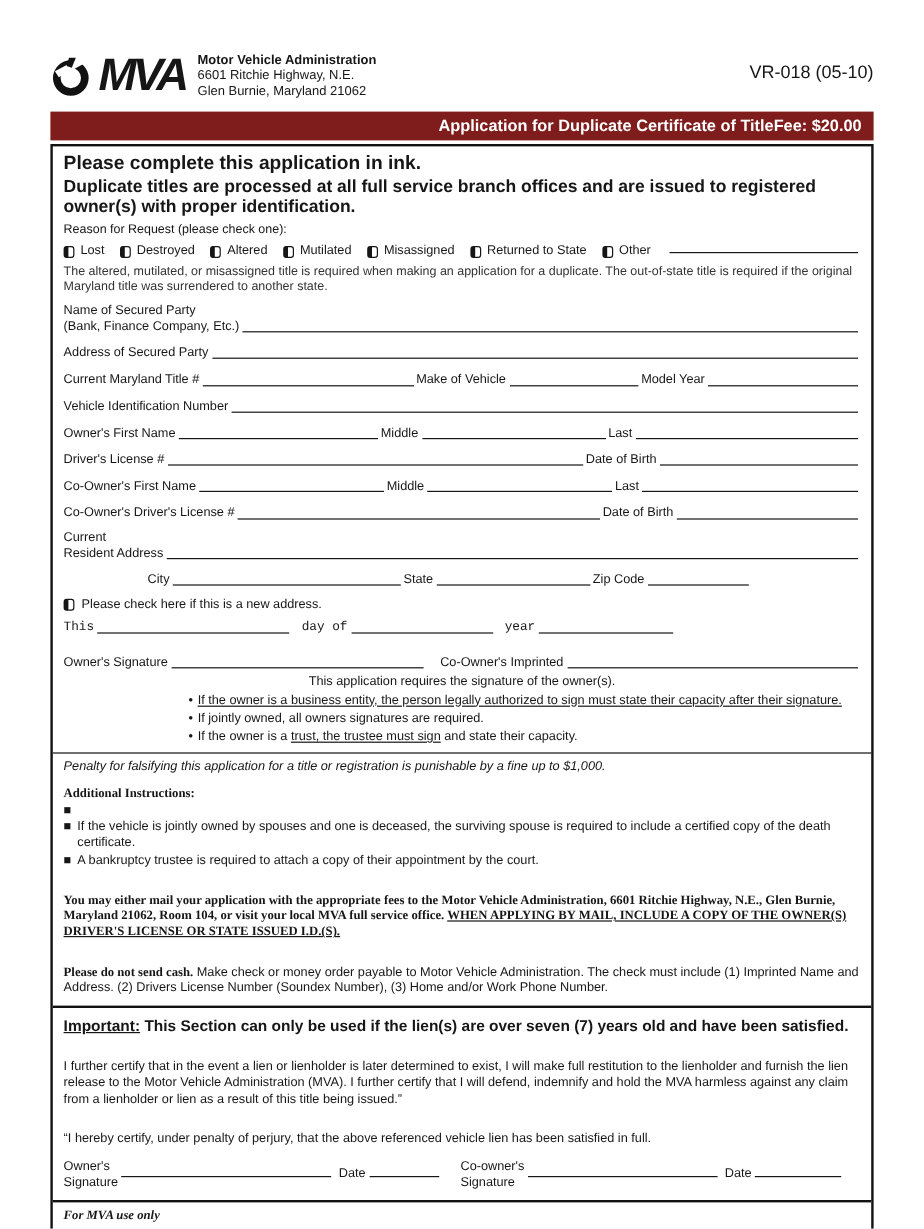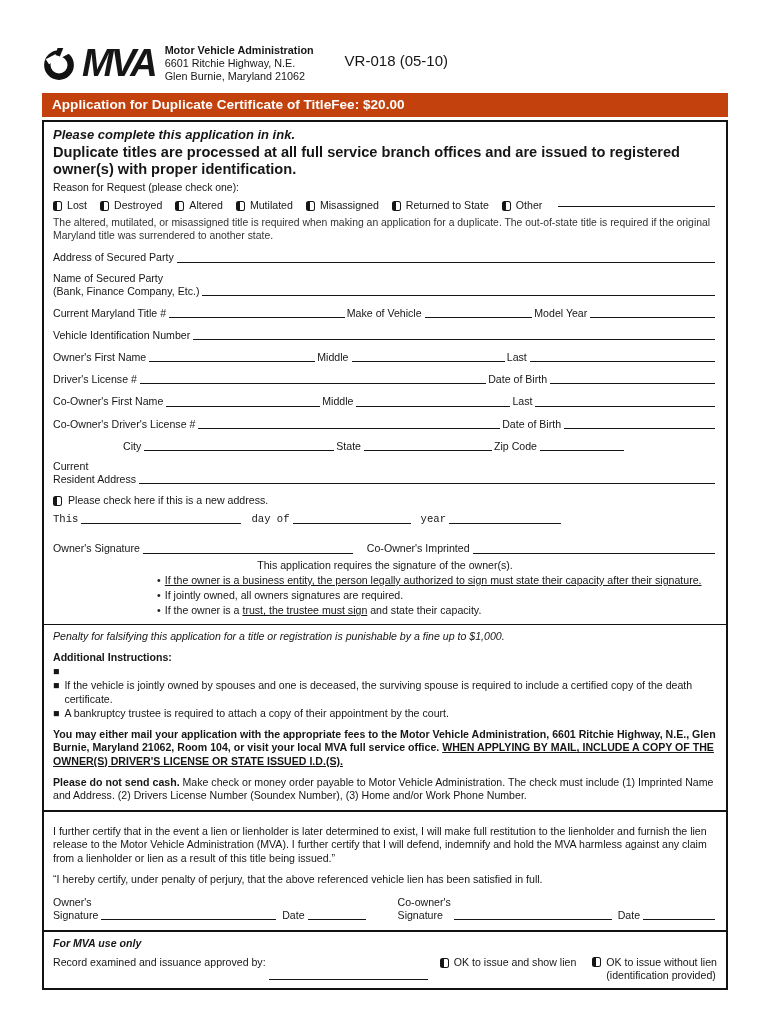--- a/index.html
+++ b/index.html
@@ -4,70 +4,70 @@
 <style>
   * { margin:0; padding:0; box-sizing:border-box; }
   html,body { background:#e9e9e9; }
   .page {
     width:770px; height:1024px; background:#fff; margin:0 auto; position:relative;
     font-family:"Liberation Sans", sans-serif; color:#161616; overflow:hidden;
   }
   .sheet { position:absolute; left:42px; right:42px; top:42px; }
 
   
-  .hdr { display:flex; justify-content:flex-start; align-items:flex-start;gap:31px; }
+  .hdr { display:flex; justify-content:space-between; align-items:flex-start;gap:31px; }
   .brand { display:flex; align-items:center; gap:6px; }
   .logo-mark { width:34px; height:34px; margin-top:4px; }
   .logo-text { font-size:38px; font-weight:bold; font-style:italic; letter-spacing:-3px; line-height:0.9; }
   .agency { font-size:10.8px; line-height:1.22; margin-left:4px; margin-top:2px; }
   .agency .b1 { font-weight:bold; }
   .form-no { font-size:15px; margin-top:10px; }
 
   
   .titlebar {
-    margin-top:9px; background:#c2410c; color:#fff; display:flex; justify-content:flex-start;
+    margin-top:9px; background:#7f1d1d; color:#fff; display:flex; justify-content:flex-end;
     font-weight:bold; font-size:13.6px; padding:4px 10px 5px; align-items:center;
   }
 
   
   .formbox { border:2.5px solid #121212; margin-top:3px; }
   .sec { padding:5px 9px 8px; font-size:10.6px; line-height:1.25; }
   .sec1 { padding-bottom:6px; }
   .sec2 { border-top:1.5px solid #121212; }
   .sec3 { border-top:2.5px solid #121212; }
   .sec4 { border-top:2.5px solid #121212; padding-bottom:6px; }
 
-  .ink-note { font-weight:bold; font-style:italic; font-size:13px; }
+  .ink-note { font-weight:bold; font-size:16px; }
   .headline { font-weight:bold; font-size:14.6px; line-height:1.18; margin-top:1px; }
   .small { font-size:10.4px; }
 
   .row { display:flex; align-items:flex-end; margin-top:9px; }
   .row .lbl { white-space:nowrap; }
   .line { border-bottom:1.2px solid #161616; margin:0 2px 2px 3px; height:6px; }
   .f1 { flex:1; }
 
   .cb { display:inline-block; width:9px; height:10px; border:1.4px solid #161616;
         border-left-width:4px; border-radius:2.5px; background:#fff; flex:none; }
   .cb-item { display:flex; align-items:center; gap:5px; white-space:nowrap; }
   .cb-row { display:flex; align-items:center; margin-top:5px; }
 
   .two-line { line-height:1.22; }
   .u { text-decoration:underline; }
-  .b { font-weight:bold; }
+  .b { font-weight:bold;font-family:Liberation Serif, serif; }
   .i { font-style:italic; }
 
   .center-note { text-align:center; margin-top:3px; }
   .bullets { margin:2px 0 0 104px; }
   .bullet { margin-top:2px; }
   .bullet .dot { margin-right:4px; }
 
   .sq-item { display:flex; margin-top:1px; }
   .sq { margin-right:5px; }
 
-  .para { margin-top:8px; }
+  .para { margin-top:20px; }
   .important-line { font-size:12.9px; font-weight:bold; margin-top:2px; }
 </style>
 </head>
 <body>
 
 <div class="page">
   <div class="sheet">
 
     <div class="hdr">
       <div class="brand">
@@ -125,30 +125,30 @@
             </span>
           <span class="cb-item">
               <span class="cb"></span>
               <span>Other</span>
             </span>
           <span class="line f1" style="margin-bottom:3px;"></span>
         </div>
 
         <div class="small" style="margin-top:4px; color:#333;">The altered, mutilated, or misassigned title is required when making an application for a duplicate. The out-of-state title is required if the original Maryland title was surrendered to another state.</div>
 
-        <div class="row">
-          <span class="lbl">Address of Secured Party</span>
-          <span class="line f1"></span>
-        </div>
-
         <div class="row" style="margin-top:7px;">
           <span class="lbl two-line">
             <span>Name of Secured Party</span><br>
             <span>(Bank, Finance Company, Etc.)</span>
           </span>
+          <span class="line f1"></span>
+        </div>
+
+        <div class="row">
+          <span class="lbl">Address of Secured Party</span>
           <span class="line f1"></span>
         </div>
 
         <div class="row">
           <span class="lbl">Current Maryland Title #</span>
           <span class="line" style="flex:1.55;"></span>
           <span class="lbl">Make of Vehicle</span>
           <span class="line" style="flex:0.95;"></span>
           <span class="lbl">Model Year</span>
           <span class="line" style="flex:1.1;"></span>
@@ -182,39 +182,39 @@
           <span class="line" style="flex:1.2;"></span>
           <span class="lbl">Last</span>
           <span class="line" style="flex:1.4;"></span>
         </div>
 
         <div class="row">
           <span class="lbl">Co-Owner's Driver's License #</span>
           <span class="line" style="flex:2;"></span>
           <span class="lbl">Date of Birth</span>
           <span class="line" style="flex:1;"></span>
+        </div>
+
+        <div class="row" style="margin-top:7px;">
+          <span class="lbl two-line">
+            <span>Current</span><br>
+            <span>Resident Address</span>
+          </span>
+          <span class="line f1"></span>
         </div>
 
         <div class="row">
           <span style="width:70px;"></span>
           <span class="lbl">City</span>
           <span class="line" style="width:190px;"></span>
           <span class="lbl">State</span>
           <span class="line" style="width:128px;"></span>
           <span class="lbl">Zip Code</span>
           <span class="line" style="width:84px;"></span>
           <span class="f1"></span>
-        </div>
-
-        <div class="row" style="margin-top:7px;">
-          <span class="lbl two-line">
-            <span>Current</span><br>
-            <span>Resident Address</span>
-          </span>
-          <span class="line f1"></span>
         </div>
 
         <div class="cb-row" style="margin-top:8px; gap:6px;">
           <span class="cb"></span>
           <span>Please check here if this is a new address.</span>
         </div>
 
 
         <div class="row" style="margin-top:6px;font-family:Liberation Mono, monospace;">
           <span class="lbl">This</span>
@@ -258,32 +258,35 @@
           </div>
         <div class="para b">
           <span>You may either mail your application with the appropriate fees to the Motor Vehicle Administration, 6601 Ritchie Highway, N.E., Glen Burnie, Maryland 21062, Room 104, or visit your local MVA full service office. </span><span class="u">WHEN APPLYING BY MAIL, INCLUDE A COPY OF THE OWNER(S) DRIVER'S LICENSE OR STATE ISSUED I.D.(S).</span>
         </div>
         <div class="para">
           <span class="b">Please do not send cash.</span><span> Make check or money order payable to Motor Vehicle Administration. The check must include (1) Imprinted Name and Address. (2) Drivers License Number (Soundex Number), (3) Home and/or Work Phone Number.</span>
         </div>
       </div>
 
       <div class="sec sec3">
+        <div class="important-line">
+          <span class="u">Important:</span><span> This Section can only be used if the lien(s) are over seven (7) years old and have been satisfied.</span>
+        </div>
         <div class="para">I further certify that in the event a lien or lienholder is later determined to exist, I will make full restitution to the lienholder and furnish the lien release to the Motor Vehicle Administration (MVA). I further certify that I will defend, indemnify and hold the MVA harmless against any claim from a lienholder or lien as a result of this title being issued.”</div>
         <div class="para">“I hereby certify, under penalty of perjury, that the above referenced vehicle lien has been satisfied in full.</div>
 
-        <div class="row" style="margin-top:10px;">
+        <div class="row" style="margin-top:10px;align-items:center;">
           <span class="lbl two-line">
             <span>Owner's</span><br>
             <span>Signature</span>
           </span>
           <span class="line" style="width:175px;"></span>
           <span class="lbl" style="margin-left:4px;">Date</span>
           <span class="line" style="width:58px;"></span>
-          <span class="lbl two-line" style="margin-left:30px;">
+          <span class="lbl two-line" style="margin-left:16px;">
             <span>Co-owner's</span><br>
             <span>Signature</span>
           </span>
           <span class="line" style="width:158px;"></span>
           <span class="lbl" style="margin-left:4px;">Date</span>
           <span class="line" style="width:72px;"></span>
         </div>
       </div>
 
       <div class="sec sec4">

